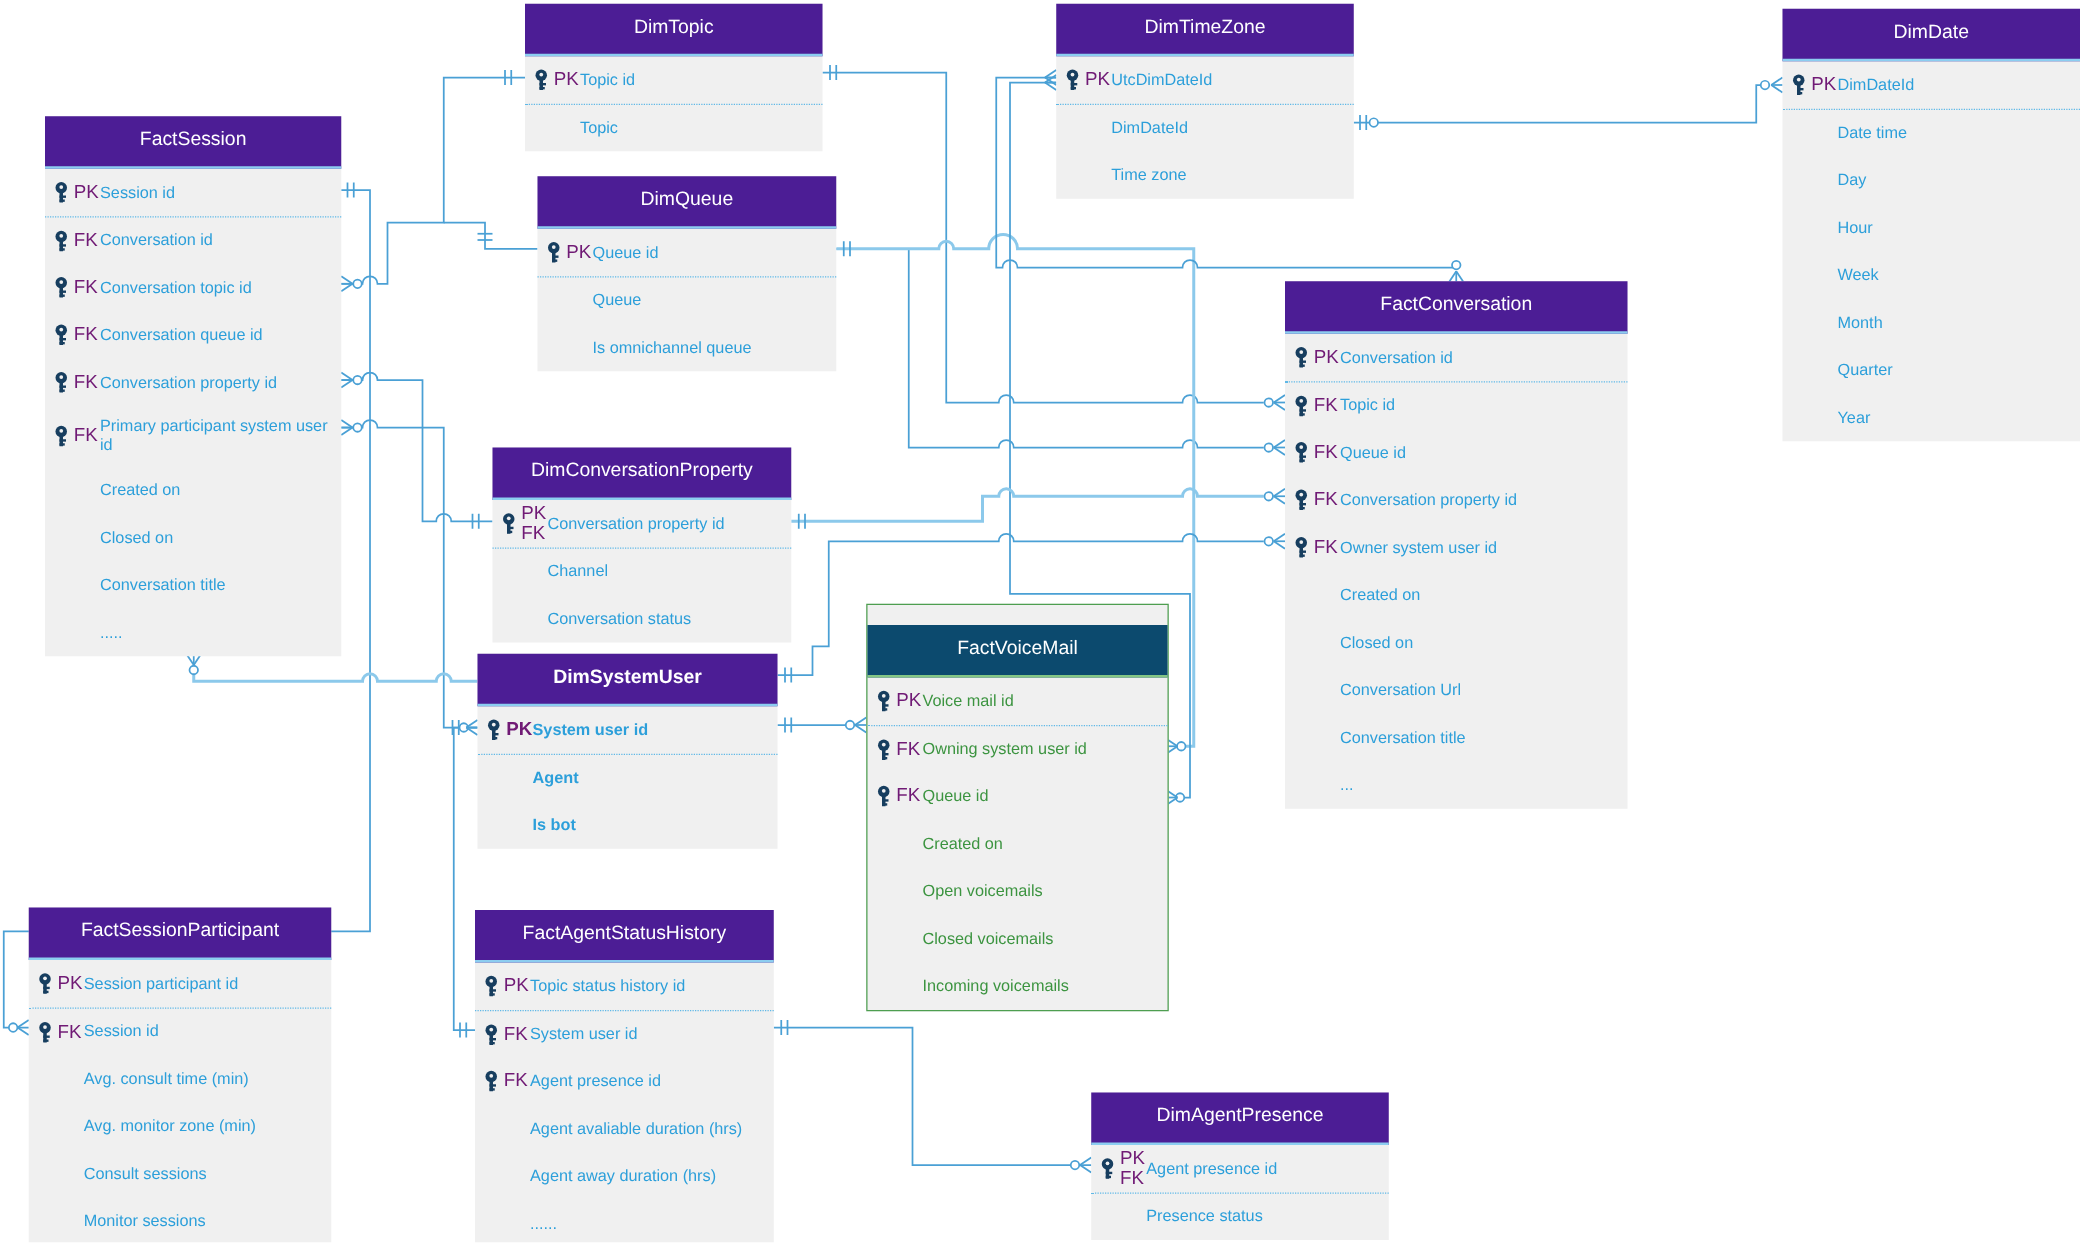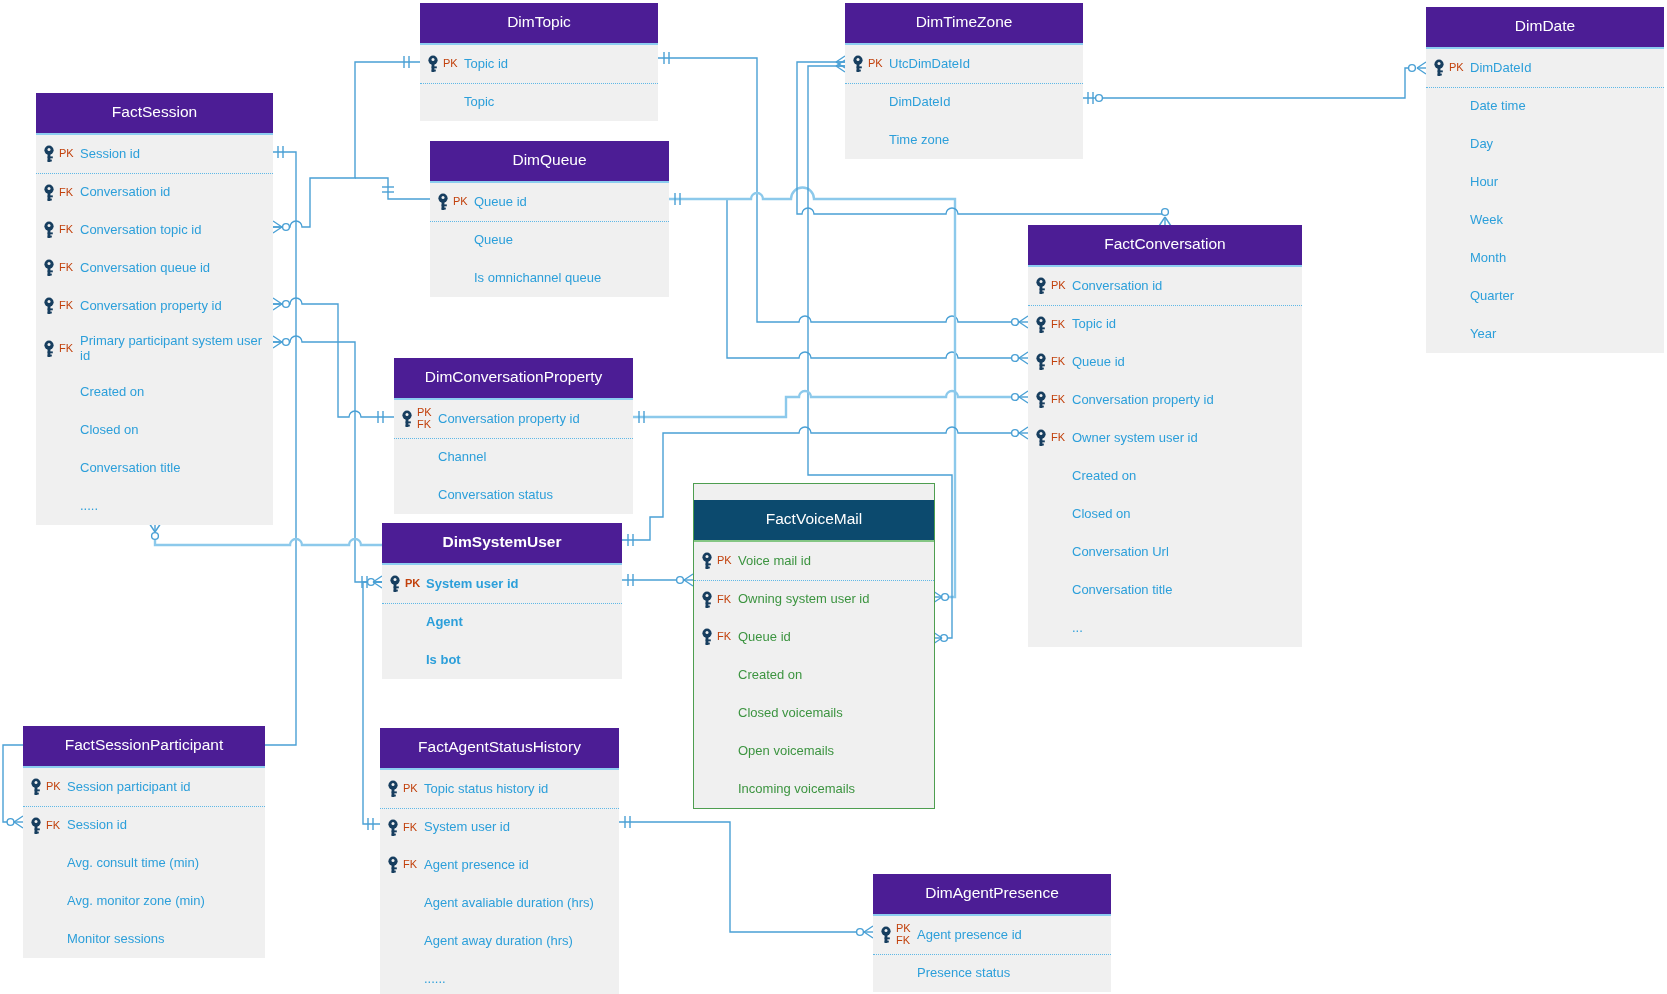--- a/index.html
+++ b/index.html
@@ -9,21 +9,21 @@
   .tbl{position:absolute;z-index:2;background:#F0F0F0;}
   .tbl.green{border:1px solid #4E9E50;}
   .th{height:40px;line-height:38px;text-align:center;color:#fff;font-size:15.5px;
       background:#4c1d95;border-bottom:2px solid #8CCDF0;white-space:nowrap;overflow:hidden;}
   .green .th{background:#0c4a6e;border-bottom-color:#84C684;margin-top:16px;}
   .row{display:flex;align-items:center;height:38px;box-sizing:border-box;position:relative;}
   .row.sep{border-top:1px dotted #5FB8E6;}
   .row.tall{height:48px;}
   .keyblock{width:37px;display:flex;align-items:center;flex:none;padding-left:7px;}
   .kicon{flex:none;margin-right:3px;}
-  .klabel{font-size:11px;color:#c2410c;line-height:1.05;white-space:pre-line;}
+  .klabel{font-size:15px;color:#701a75;line-height:1.05;white-space:pre-line;}
   .fname{font-size:13px;color:#2C9FDA;line-height:1.15;padding-right:4px;}
   .row.nokey .fname{margin-left:44px;}
   .green .fname{color:#3C9440;}
   .wire{fill:none;stroke:#4AA0D5;stroke-width:1.4;}
   .wire.light{stroke:#8CC9EB;stroke-width:2.4;}
   .mk{stroke:#4AA0D5;stroke-width:1.4;fill:none;}
   .mkc{stroke:#4AA0D5;stroke-width:1.4;fill:#ffffff;}
 </style>
 </head>
 <body>
@@ -504,24 +504,24 @@
             <rect x="4.6" y="14.6" width="4.2" height="1.9" fill="#173E5F"></rect>
           </svg>
           <span class="klabel">FK</span>
         </span>
         <span class="fname">Queue id</span>
       </div>
       <div class="row nokey">
         <span class="fname">Created on</span>
       </div>
       <div class="row nokey">
+        <span class="fname">Open voicemails</span>
+      </div>
+      <div class="row nokey">
         <span class="fname">Closed voicemails</span>
-      </div>
-      <div class="row nokey">
-        <span class="fname">Open voicemails</span>
       </div>
       <div class="row nokey">
         <span class="fname">Incoming voicemails</span>
       </div>
     </div>
     <div class="tbl blue" style="left: 23px; top: 726px; width: 242px;">
       <div class="th">FactSessionParticipant</div>
       <div class="row">
         <span class="keyblock">
           <svg class="kicon" width="13" height="18" viewBox="0 0 13 18">
@@ -546,20 +546,23 @@
           </svg>
           <span class="klabel">FK</span>
         </span>
         <span class="fname">Session id</span>
       </div>
       <div class="row nokey">
         <span class="fname">Avg. consult time (min)</span>
       </div>
       <div class="row nokey">
         <span class="fname">Avg. monitor zone (min)</span>
+      </div>
+      <div class="row nokey">
+        <span class="fname">Consult sessions</span>
       </div>
       <div class="row nokey">
         <span class="fname">Monitor sessions</span>
       </div>
     </div>
     <div class="tbl blue" style="left: 380px; top: 728px; width: 239px;">
       <div class="th">FactAgentStatusHistory</div>
       <div class="row">
         <span class="keyblock">
           <svg class="kicon" width="13" height="18" viewBox="0 0 13 18">

